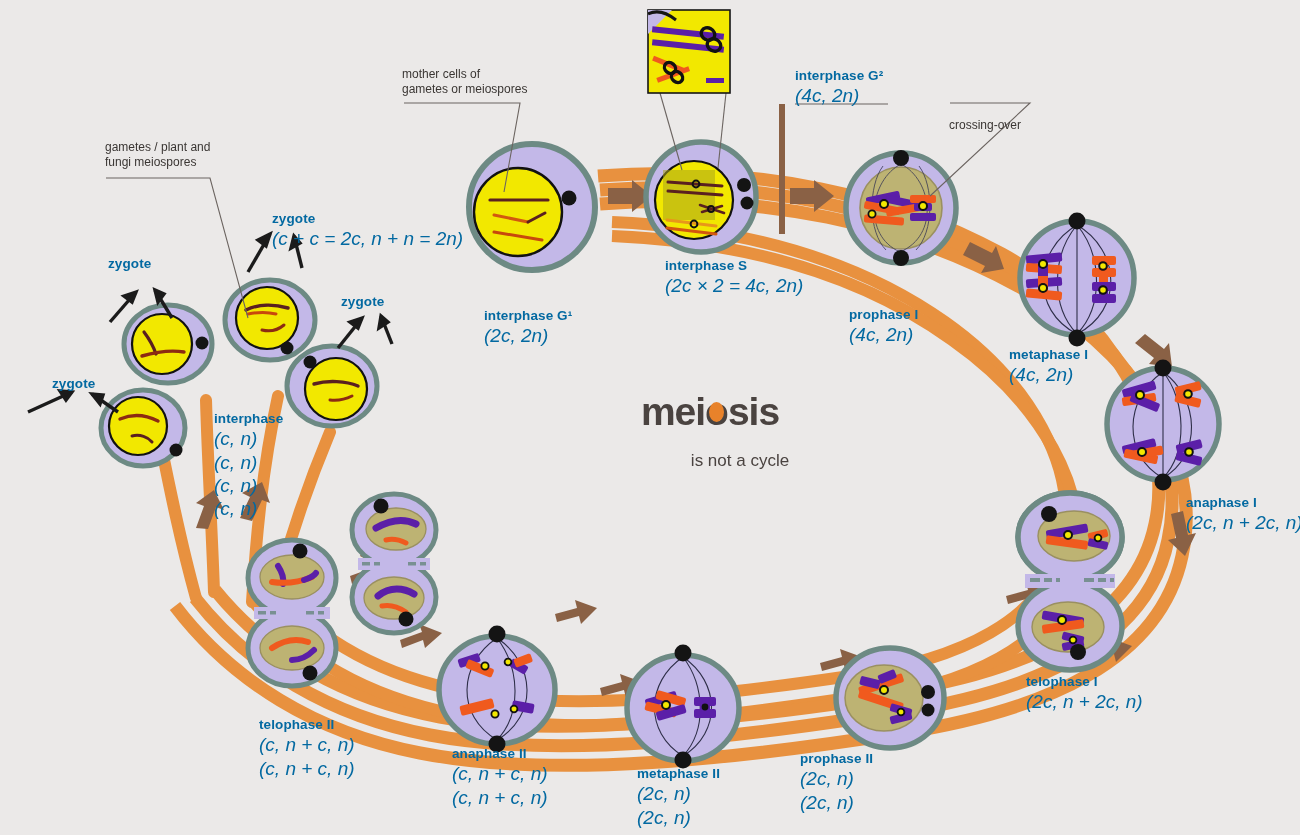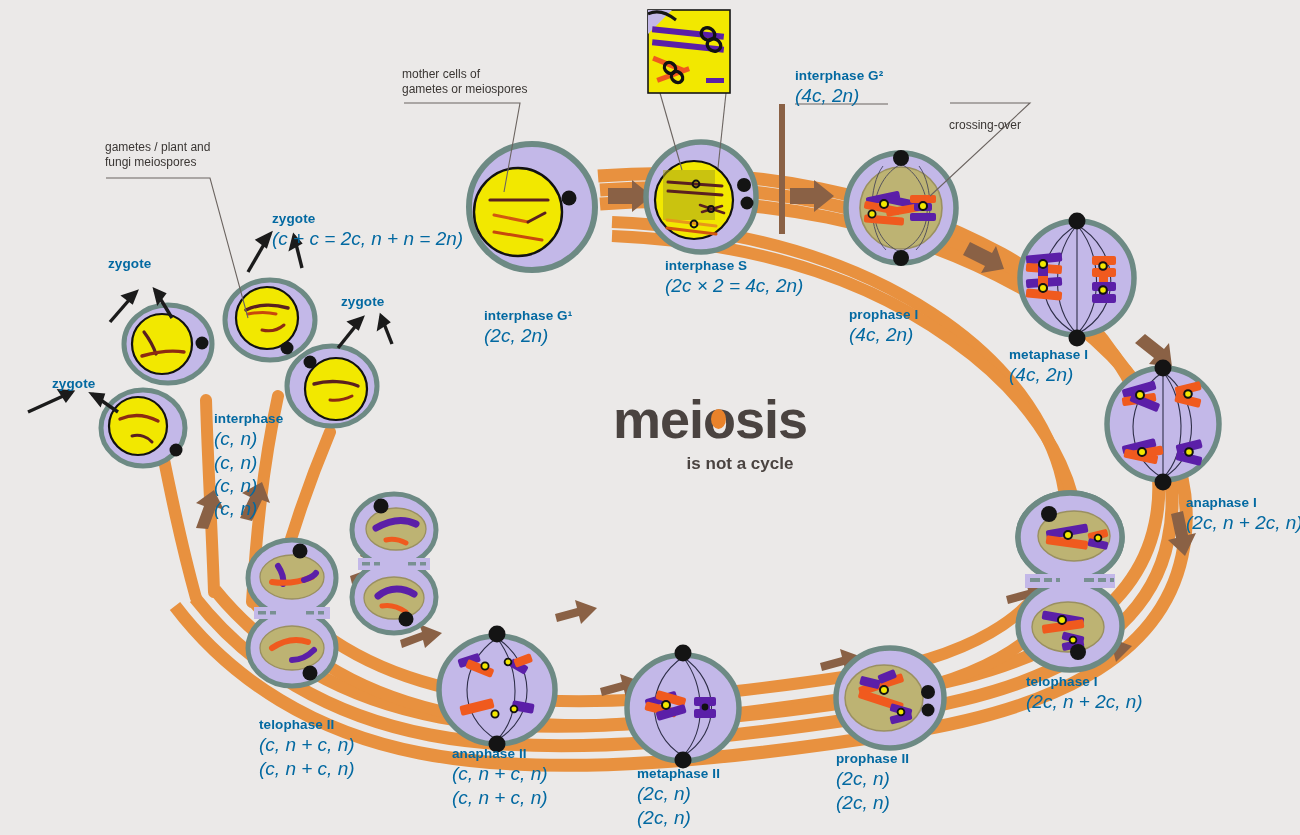--- a/index.html
+++ b/index.html
@@ -4,22 +4,22 @@
 <style>
   html,body{margin:0;padding:0;background:#ebe9e8;}
   body{font-family:"Liberation Sans",sans-serif;}
   #stage{position:relative;width:1300px;height:835px;background:#ebe9e8;overflow:hidden;}
   #stage svg.layer{position:absolute;left:0;top:0;width:1300px;height:835px;}
   .lbl{position:absolute;color:#0369a1;line-height:1.22;white-space:pre;}
   .lbl .t{font-weight:bold;font-size:13.5px;letter-spacing:.1px;}
   .lbl .s{font-style:italic;font-size:19px;}
   .ann{position:absolute;color:#3a3633;font-size:12px;line-height:1.25;white-space:pre;}
   #title{position:absolute;left:560px;top:392px;width:300px;text-align:center;}
-  #title .m{font-size:54px;font-weight:bold;color:#4a4340;letter-spacing:-1px;line-height:1;}
-  #title .sub{font-size:17px;font-weight:bold;color:#4a4340;margin-top:8px;margin-left:60px;}
+  #title .m{font-size:39px;font-weight:bold;color:#4a4340;letter-spacing:-1px;line-height:1;}
+  #title .sub{font-size:17px;font-weight:normal;color:#4a4340;margin-top:20px;margin-left:60px;}
   .odot{display:inline-block;position:relative;}
   .odot::after{content:"";position:absolute;left:50%;top:50%;width:15px;height:20px;
     margin-left:-7.5px;margin-top:-10px;background:#e8822a;border-radius:50%;}
 </style>
 </head>
 <body>
 
 <div id="stage">
 
   <svg class="layer" viewBox="0 0 1300 835">
@@ -488,21 +488,21 @@
   <div class="ann" style="left:105px;top:140px;"><span>gametes / plant and</span><br><span>fungi meiospores</span></div>
   <div class="ann" style="left:949px;top:86px;margin-top:32px;"><span>crossing-over</span></div>
 
   <div class="lbl" style="left:484px;top:272px;margin-top:36px;"><div class="t">interphase G¹</div><div class="s">(2c, 2n)</div></div>
   <div class="lbl" style="left:665px;top:258px;"><div class="t">interphase S</div><div class="s">(2c × 2 = 4c, 2n)</div></div>
   <div class="lbl" style="left:795px;top:68px;"><div class="t">interphase G²</div><div class="s">(4c, 2n)</div></div>
   <div class="lbl" style="left:849px;top:295px;margin-top:12px;"><div class="t">prophase I</div><div class="s">(4c, 2n)</div></div>
   <div class="lbl" style="left:1009px;top:347px;"><div class="t">metaphase I</div><div class="s">(4c, 2n)</div></div>
   <div class="lbl" style="left:1186px;top:495px;"><div class="t">anaphase I</div><div class="s">(2c, n + 2c, n)</div></div>
   <div class="lbl" style="left:1026px;top:674px;"><div class="t">telophase I</div><div class="s">(2c, n + 2c, n)</div></div>
-  <div class="lbl" style="left:836px;top:751px;"><div class="t">prophase II</div><div class="s">(2c, n)</div><div class="s">(2c, n)</div></div>
+  <div class="lbl" style="left:800px;top:751px;"><div class="t">prophase II</div><div class="s">(2c, n)</div><div class="s">(2c, n)</div></div>
   <div class="lbl" style="left:637px;top:766px;"><div class="t">metaphase II</div><div class="s">(2c, n)</div><div class="s">(2c, n)</div></div>
   <div class="lbl" style="left:452px;top:746px;"><div class="t">anaphase II</div><div class="s">(c, n + c, n)</div><div class="s">(c, n + c, n)</div></div>
   <div class="lbl" style="left:259px;top:669px;margin-top:48px;"><div class="t">telophase II</div><div class="s">(c, n + c, n)</div><div class="s">(c, n + c, n)</div></div>
   <div class="lbl" style="left:214px;top:411px;"><div class="t">interphase</div><div class="s">(c, n)</div><div class="s">(c, n)</div><div class="s">(c, n)</div><div class="s">(c, n)</div></div>
 
   <div class="lbl" style="left:272px;top:211px;"><div class="t">zygote</div><div class="s">(c + c = 2c, n + n = 2n)</div></div>
   <div class="lbl" style="left:108px;top:256px;"><div class="t">zygote</div></div>
   <div class="lbl" style="left:341px;top:294px;"><div class="t">zygote</div></div>
   <div class="lbl" style="left:52px;top:376px;"><div class="t">zygote</div></div>
 

